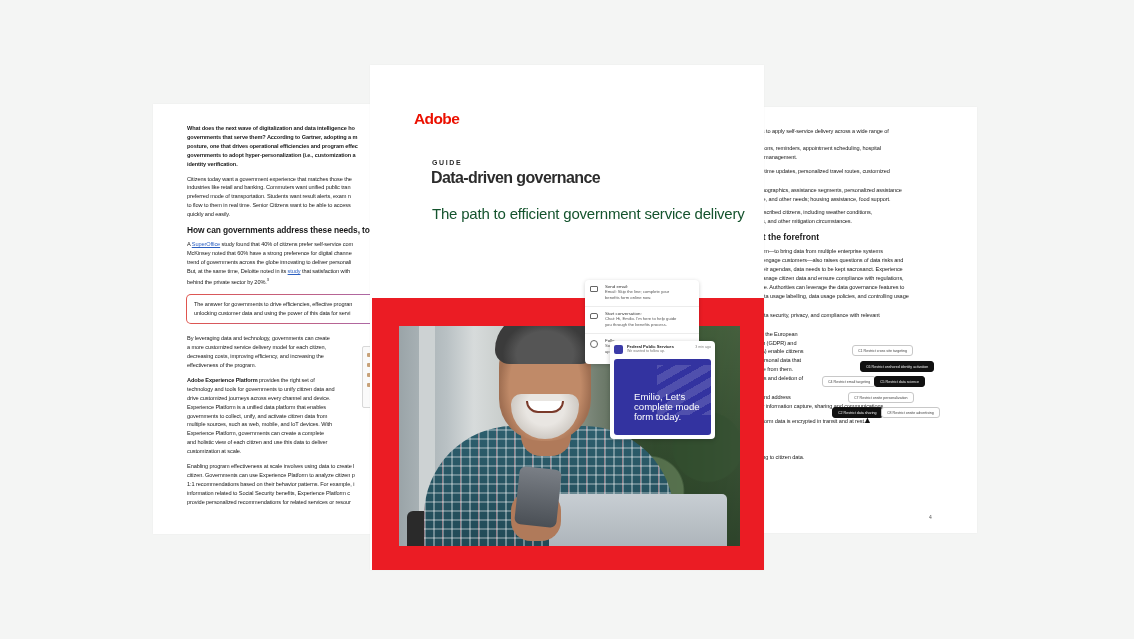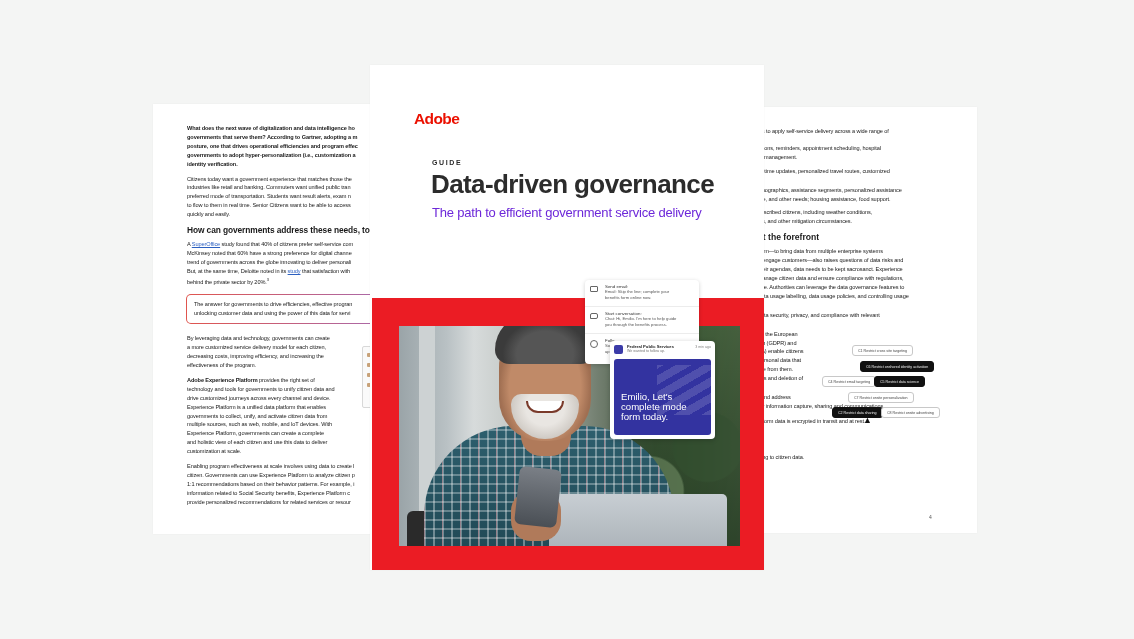--- a/index.html
+++ b/index.html
@@ -29,22 +29,22 @@
   .pagenum { position: absolute; left: 184px; top: 407px; font-size: 5px; color:#555; }
   .tags { position: absolute; left: 75px; top: 238px; width: 160px; height: 90px; }
   .tag { position: absolute; font-size: 3.6px; white-space: nowrap; padding: 2.5px 5px; border-radius: 3px; border: 1px solid #c8c8c8; background: #fff; color: #444; }
   .tag.dark { background: #111; color: #eee; border-color: #111; }
   .cursor { position: absolute; font-size: 9px; color: #111; }
 
   
   #center-page { left: 370px; top: 65px; width: 394px; height: 505px; z-index: 5; background:#fff; }
   .logo { position: absolute; left: 44px; top: 45px; color: #eb1000; font-weight: bold; font-size: 15.5px; letter-spacing: -0.6px; }
   .eyebrow { position: absolute; left: 62px; top: 94px; font-size: 7px; font-weight: bold; letter-spacing: 1.6px; color:#2c2c2c; }
-  .title { position: absolute; left: 61px; top: 104px; font-size: 26px; font-weight: bold; letter-spacing: -0.6px; color: #2c2c2c; white-space: nowrap; }
-  .subtitle { position: absolute; left: 62px; top: 140px; font-size: 13px; color: #6d28d9; white-space: nowrap; letter-spacing: -0.2px; }
+  .title { position: absolute; left: 61px; top: 104px; font-size: 16px; font-weight: bold; letter-spacing: -0.6px; color: #2c2c2c; white-space: nowrap; }
+  .subtitle { position: absolute; left: 62px; top: 140px; font-size: 15px; color: #14532d; white-space: nowrap; letter-spacing: -0.2px; }
 
   .red-frame { position: absolute; left: 2px; top: 233px; width: 392px; height: 272px; background: #eb1c24; }
   .photo { position: absolute; left: 29px; top: 261px; width: 341px; height: 220px; overflow: hidden;
     background: linear-gradient(90deg,#9aa4a8 0%,#b9c1c4 14%,#d7dbdb 22%,#c2c7c4 35%,#6d7a6a 60%,#3b5538 75%,#4c6a43 88%,#6b7f62 100%); }
   .pillar { position:absolute; left:20px; top:0; width:16px; height:220px; background:#cdd2d3; }
   .trees { position:absolute; right:0; top:0; width:130px; height:220px;
     background: radial-gradient(circle at 40% 30%, #4f6d3f 0 20%, transparent 21%), radial-gradient(circle at 75% 55%, #2f4a2c 0 22%, transparent 23%), radial-gradient(circle at 30% 75%, #5a7450 0 18%, transparent 19%), linear-gradient(#3f5a38,#243a22); opacity:0.85; }
   .chair { position:absolute; left:8px; top:185px; width:30px; height:40px; background:#2a2a2a; border-radius:6px 6px 0 0; }
   .shirt { position:absolute; left:25px; top:100px; width:250px; height:140px; border-radius: 90px 90px 0 0;
     background:
@@ -72,21 +72,21 @@
 
   .notif { position: absolute; left: 240px; top: 276px; width: 105px; height: 98px; background: #fff; border-radius: 4px; box-shadow: 0 1px 5px rgba(0,0,0,0.22); z-index: 7; }
   .notif-head { position: relative; height: 18px; padding: 3px 4px 0 17px; }
   .notif-avatar { position: absolute; left: 4px; top: 4px; width: 9px; height: 9px; background: #3b3ba8; border-radius: 2px; }
   .notif-sender { font-size: 4.2px; font-weight: bold; color: #222; white-space: nowrap; }
   .notif-sub { font-size: 3.6px; color: #777; white-space: nowrap; }
   .notif-time { position: absolute; right: 4px; top: 4px; font-size: 3.6px; color: #888; }
   .notif-body { position: absolute; left: 4px; top: 18px; width: 97px; height: 76px; border-radius: 3px; background: #3333a0; overflow: hidden; }
   .stripes { position: absolute; right: -6px; top: 6px; width: 60px; height: 50px;
     background: repeating-linear-gradient(-30deg, rgba(255,255,255,0.14) 0 8px, transparent 8px 14px); }
-  .notif-msg { position: absolute; left: 7px; top: 33px; font-size: 9.6px; line-height: 10px; color: #fff; }
+  .notif-msg { position: absolute; left: 20px; top: 33px; font-size: 9.6px; line-height: 10px; color: #fff; }
 </style>
 </head>
 <body>
 
 <div class="page" id="left-page">
   <div class="col">
     <div class="para tiny" style="font-weight:bold;">
       <div>What does the next wave of digitalization and data intelligence ho</div>
       <div>governments that serve them? According to Gartner, adopting a m</div>
       <div>posture, one that drives operational efficiencies and program effec</div>

